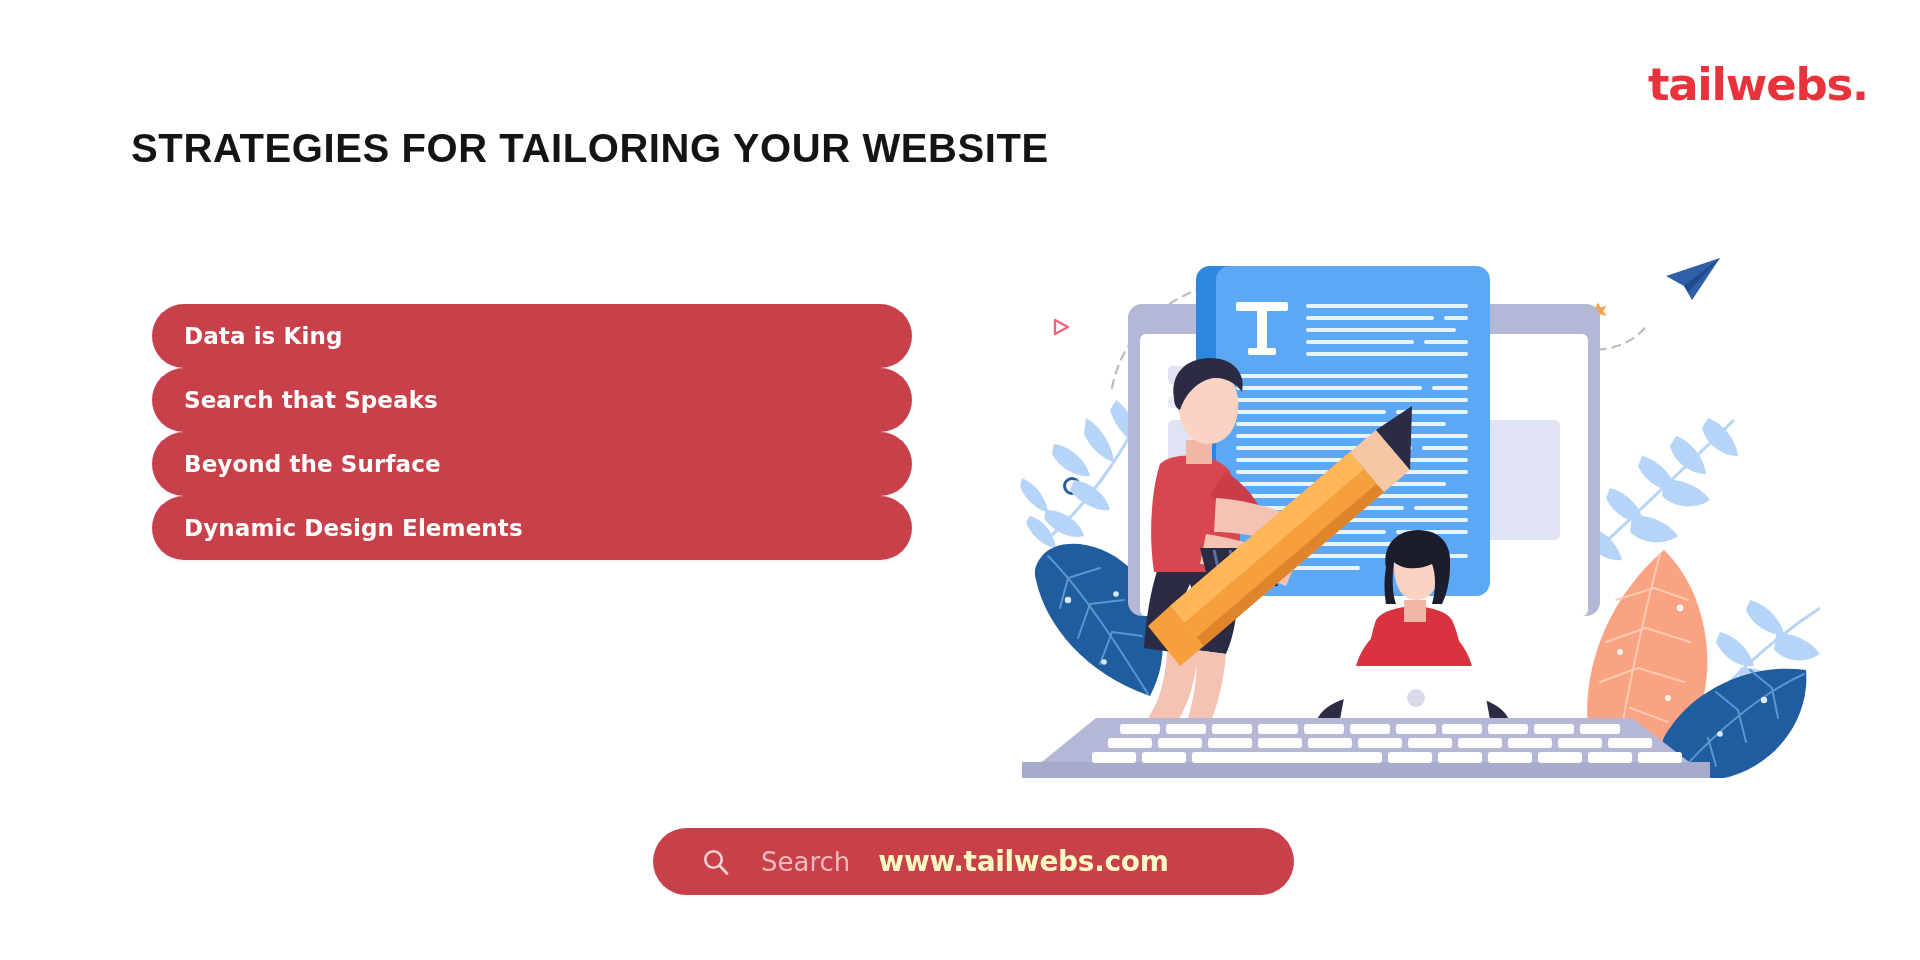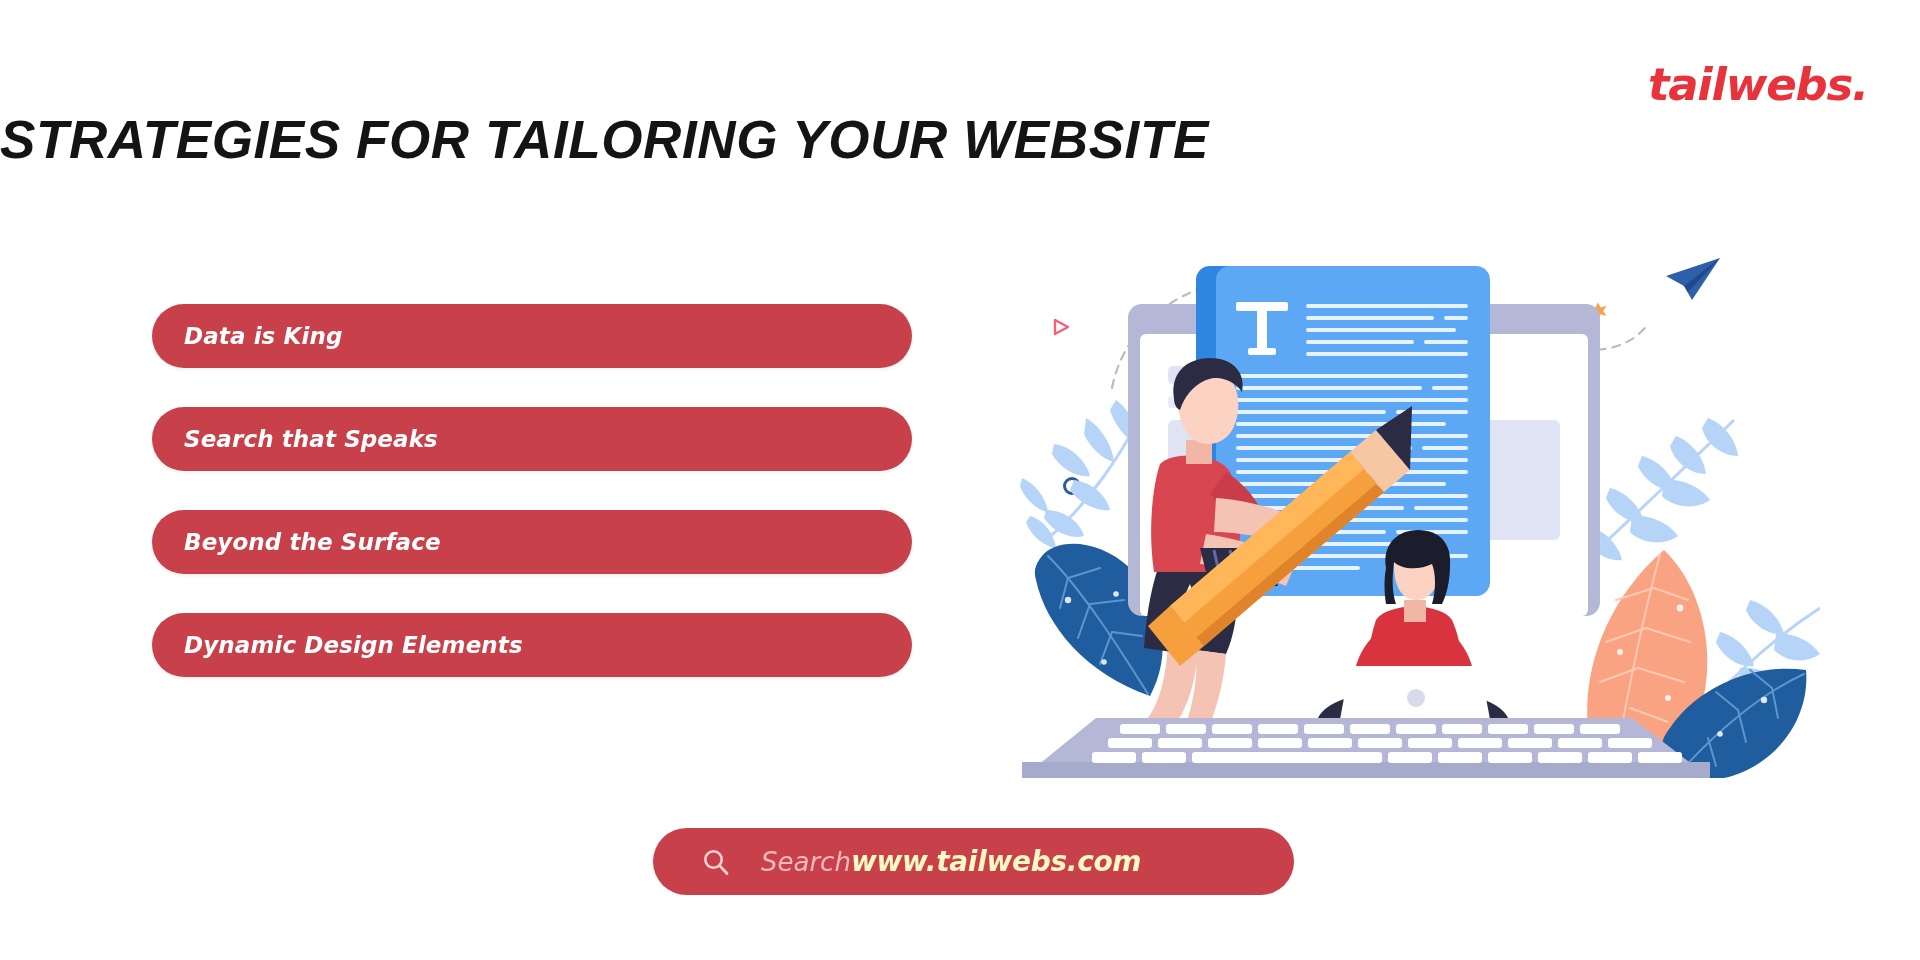--- a/index.html
+++ b/index.html
@@ -11,65 +11,63 @@
     overflow: hidden;
     background: #ffffff;
     font-family: "Liberation Sans", sans-serif;
   }
 
   .slide {
     position: relative;
     width: 1920px;
     height: 892px;
     background: #ffffff;
-    font-style: italic;
   }
 
   
   .brand-logo {
     position: absolute;
     top: 62px;
     right: 52px;
     font-size: 45px;
     font-weight: 700;
     letter-spacing: -1.2px;
     color: #e8333c;
     line-height: 1;
     font-family: "DejaVu Sans", sans-serif;
   }
 
   
   .page-title {
     position: absolute;
-    top: 109px;
+    top: 126px;
     left: 0;
     width: 1180px;
     text-align: center;
-    font-size: 53px;
+    font-size: 40px;
     font-weight: 700;
     letter-spacing: 0.6px;
     color: #141414;
     font-family: "Liberation Sans", sans-serif;
     white-space: nowrap;
   }
 
   
   .pill-list {
     position: absolute;
     left: 152px;
     top: 304px;
     width: 760px;
   }
   .pill {
     position: relative;
     width: 760px;
     height: 64px;
     border-radius: 34px;
     background: #c8404a;
-    margin-bottom: 39px;
     display: flex;
     align-items: center;
     padding-left: 32px;
     box-shadow: 0 2px 4px rgba(0,0,0,0.06);
   }
   .pill-label {
     color: #ffffff;
     font-size: 23px;
     font-weight: 700;
     letter-spacing: 0.1px;
@@ -88,20 +86,21 @@
     display: flex;
     align-items: center;
     padding-left: 48px;
   }
   .search-icon { width: 30px; height: 30px; flex: 0 0 auto; margin-right: 30px; }
   .search-placeholder {
     color: #f0b9bd;
     font-size: 26px;
     font-weight: 400;
     font-family: "DejaVu Sans", sans-serif;
+    margin-right: 28px;
   }
   .search-value {
     color: #fef9c3;
     font-size: 28px;
     font-weight: 700;
     letter-spacing: -0.3px;
     font-family: "DejaVu Sans", sans-serif;
   }
 
   

